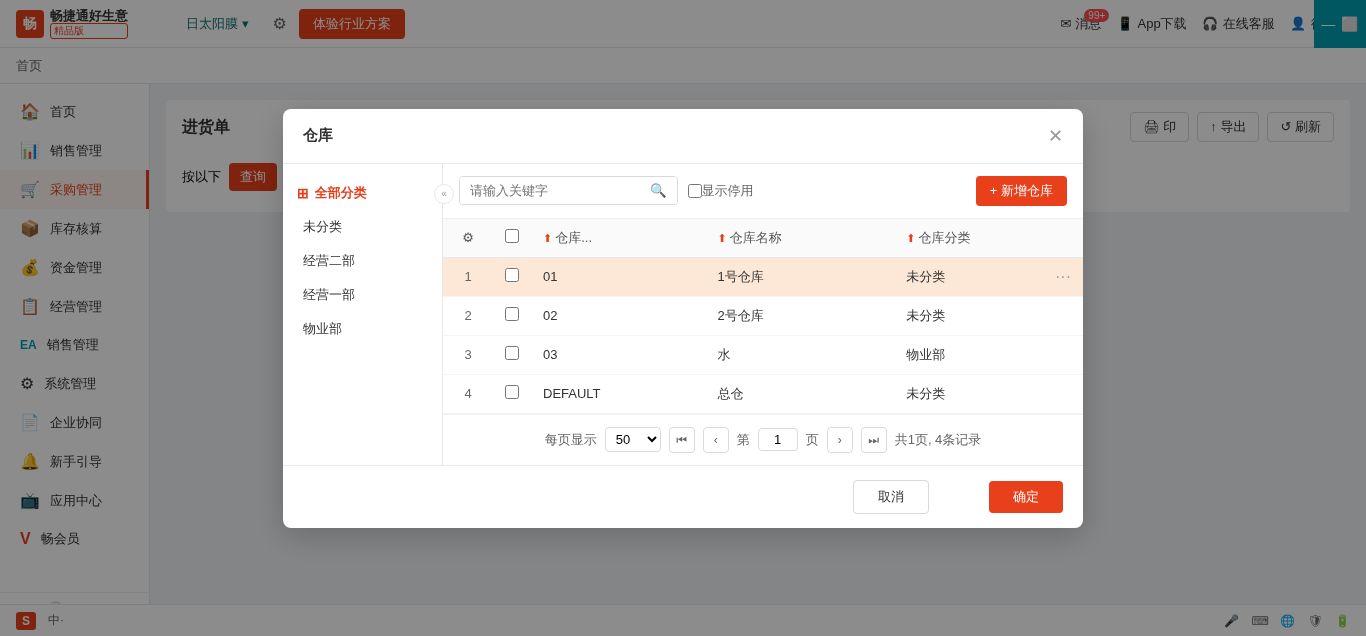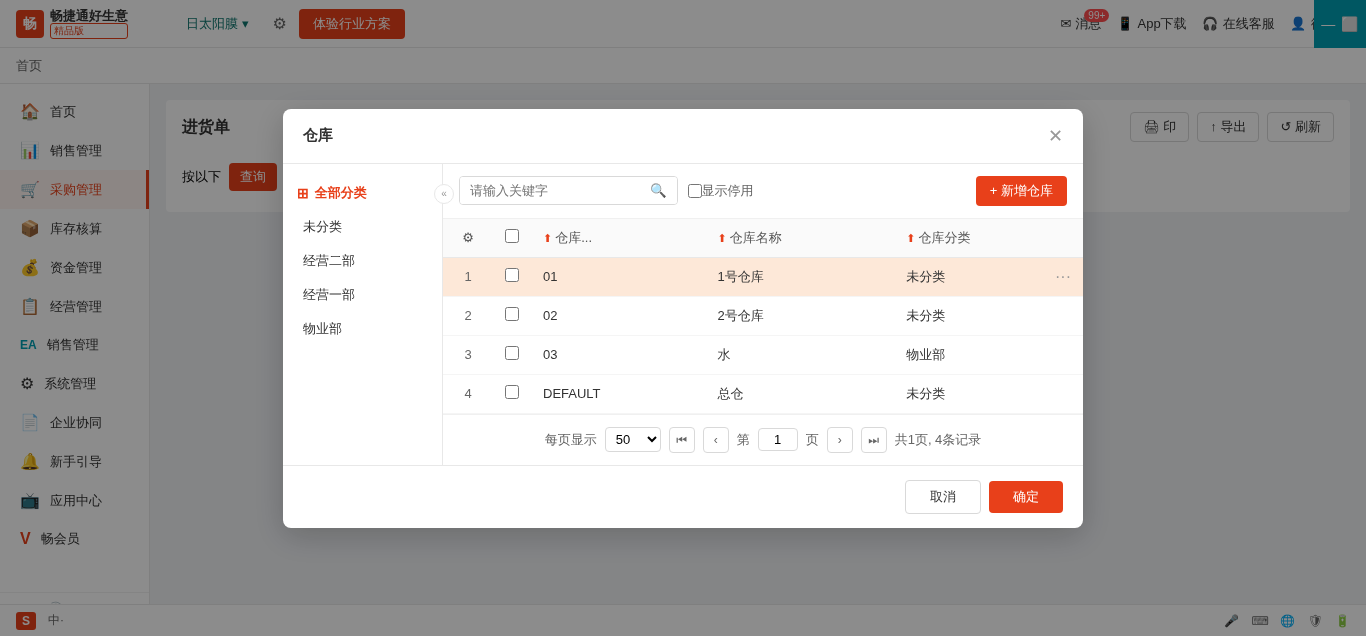--- a/index.html
+++ b/index.html
@@ -248,29 +248,29 @@
       border: 1px solid #d9d9d9; border-radius: 4px;
       padding: 3px; font-size: 13px;
     }
     .page-total { color: #666; }
 
     
     .modal-footer {
       padding: 14px 20px;
       border-top: 1px solid #e8e8e8;
       display: flex; align-items: center; justify-content: flex-end;
-      gap: 8px;
+      gap: 16px;
     }
     .btn-cancel {
       background: #fff; color: #333; border: 1px solid #d9d9d9; border-radius: 4px;
       padding: 7px 24px; font-size: 13px; cursor: pointer;
     }
     .btn-confirm {
       background: #e8401a; color: #fff; border: none; border-radius: 4px;
-      padding: 7px 24px; font-size: 13px; cursor: pointer;
+      padding: 7px 24px; font-size: 13px; cursor: pointer; margin-left: 44px;
     }
 
     
     .status-bar {
       position: fixed;
       bottom: 0; left: 0; right: 0;
       height: 32px;
       background: #fff;
       border-top: 1px solid #e8e8e8;
       display: flex; align-items: center;

